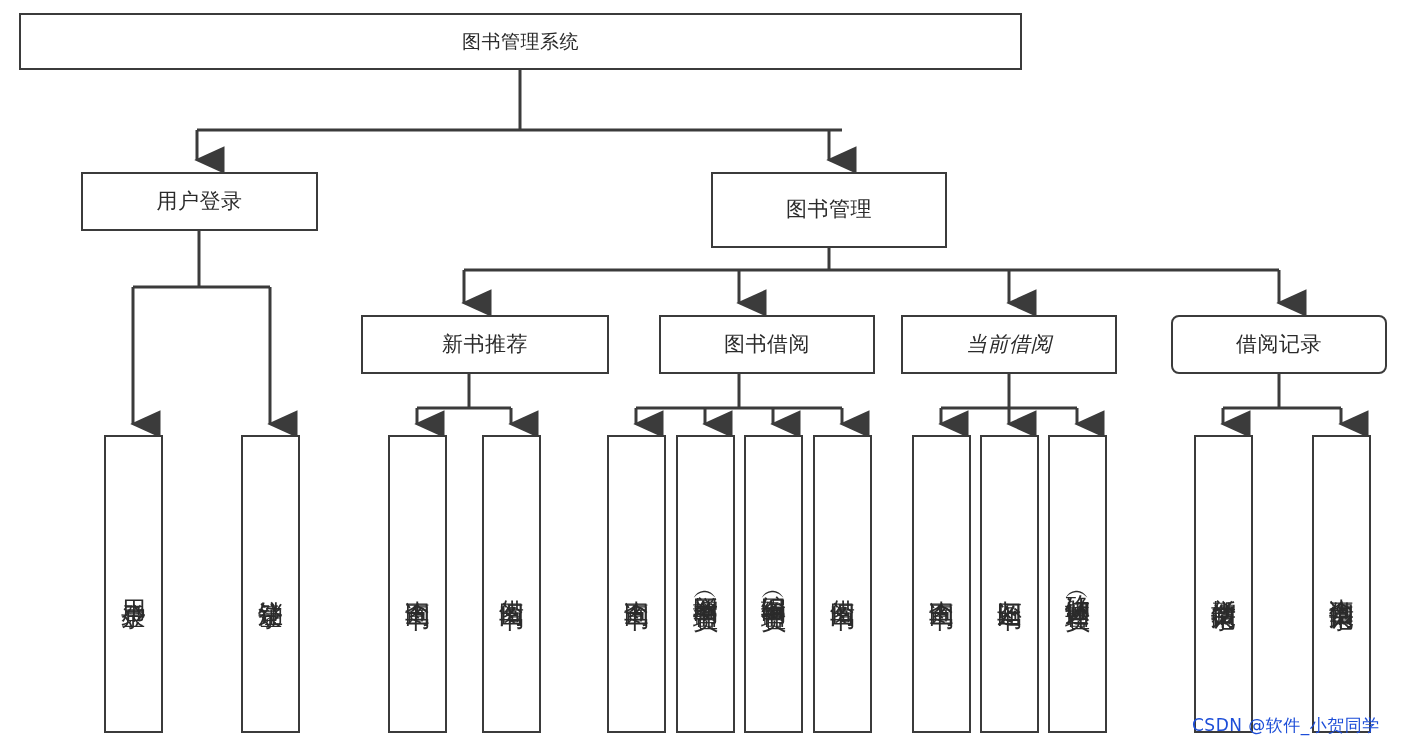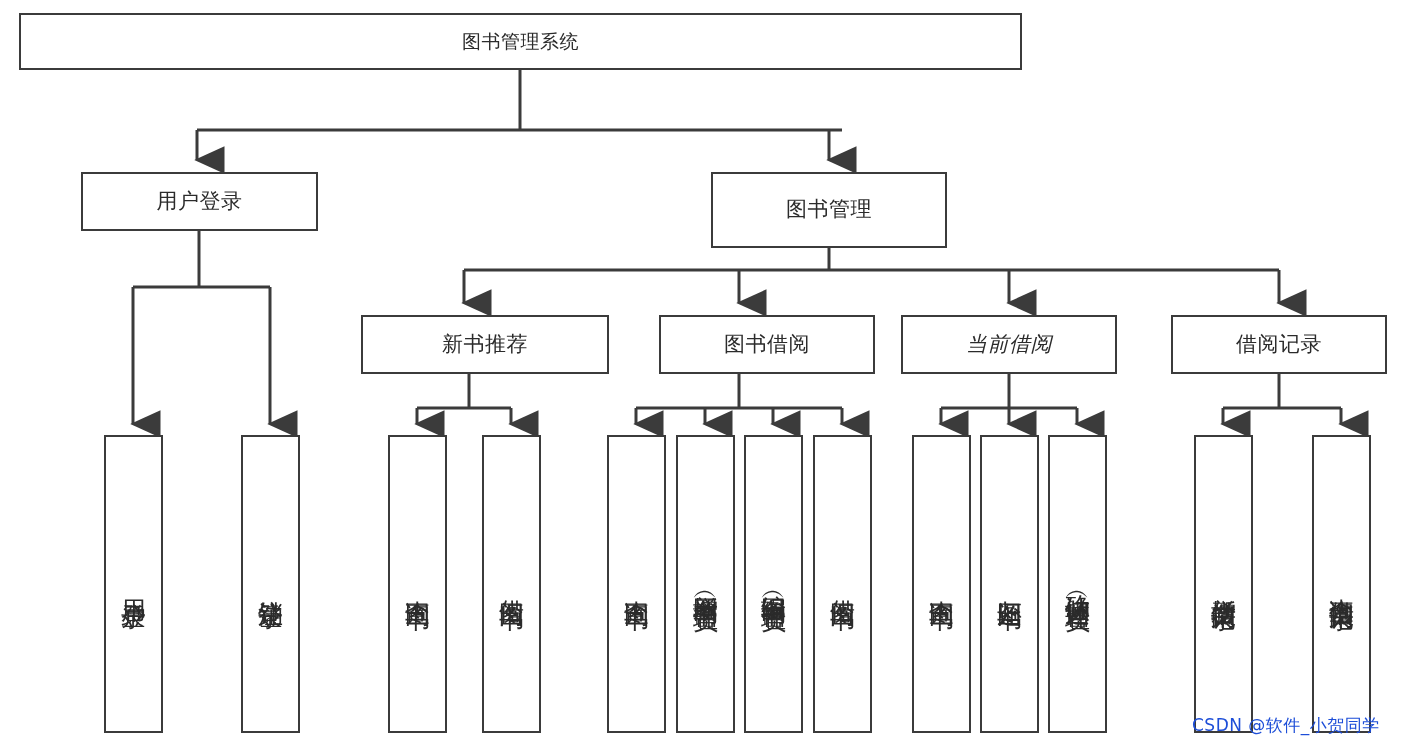--- a/index.html
+++ b/index.html
@@ -141,21 +141,21 @@
 
   <div class="node horiz" style="left:361px; top:315px; width:248px; height:59px;">
     <span class="label">新书推荐</span>
   </div>
   <div class="node horiz" style="left:631px; top:315px; width:216px; height:59px;margin-left:28px;">
     <span class="label">图书借阅</span>
   </div>
   <div class="node horiz" style="left:901px; top:315px; width:216px; height:59px;font-style:italic;">
     <span class="label">当前借阅</span>
   </div>
-  <div class="node horiz" style="left:1171px; top:315px; width:216px; height:59px;">
+  <div class="node horiz" style="left:1171px; top:315px; width:216px; height:59px;border-radius:8px;">
     <span class="label">借阅记录</span>
   </div>
 
   <div class="node vert" style="left:104px; top:435px; width:59px; height:298px;">
     <span class="label">用户登录</span>
   </div>
   <div class="node vert" style="left:241px; top:435px; width:59px; height:298px;">
     <span class="label">注销登录</span>
   </div>
 

